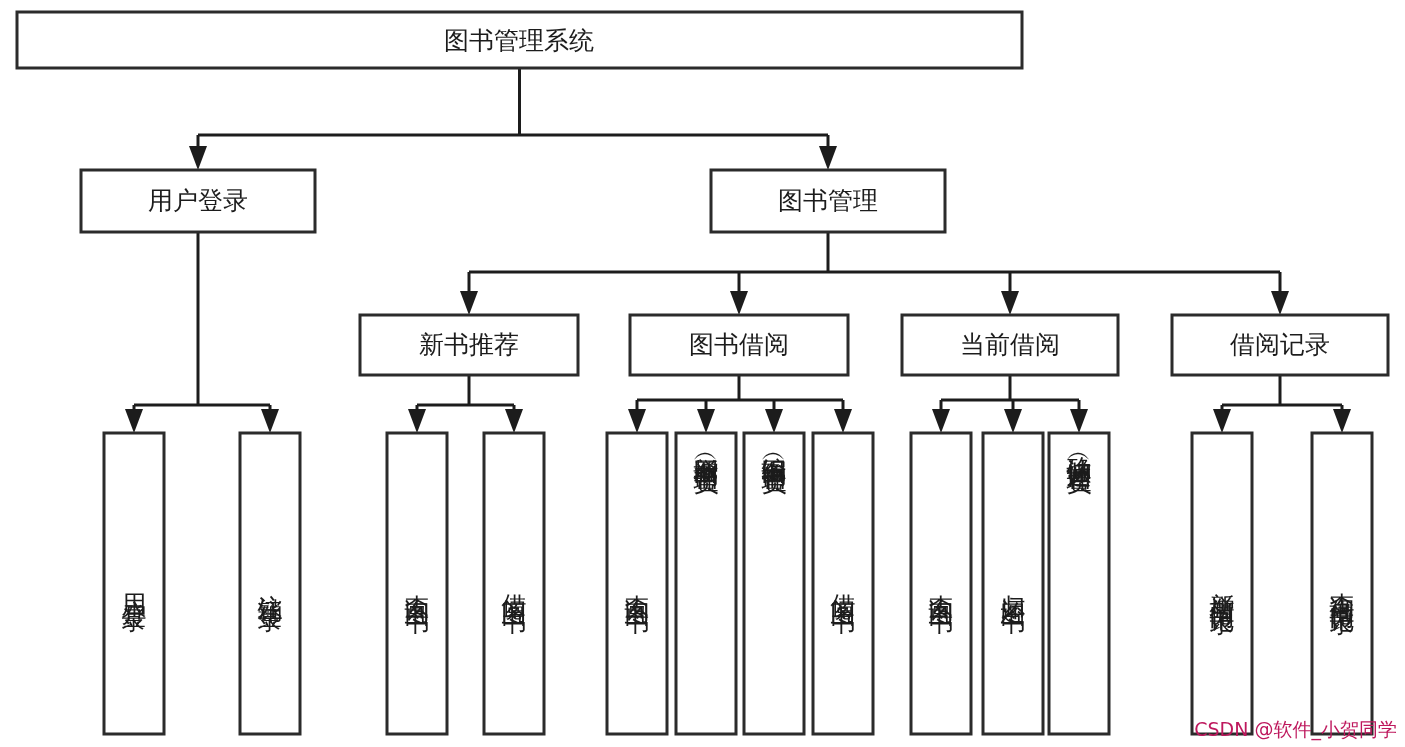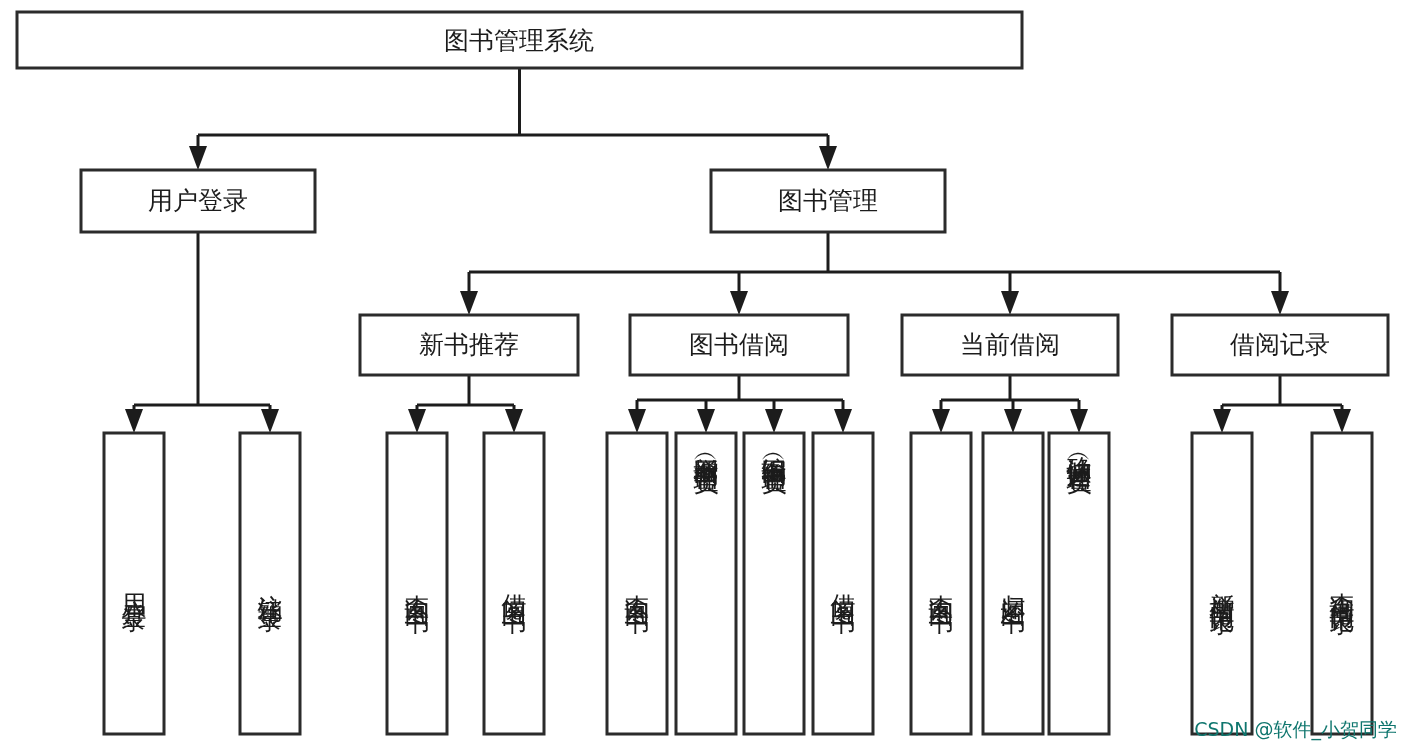--- a/index.html
+++ b/index.html
@@ -44,21 +44,21 @@
   }
   .label-h {
     font-size: 25px;
   }
   .watermark {
     position: absolute;
     right: 8px;
     bottom: 4px;
     font-family: "DejaVu Sans", "Liberation Sans", sans-serif;
     font-size: 19px;
-    color: #0f766e;
+    color: #be185d;
     white-space: nowrap;
     pointer-events: none;
   }
 </style>
 </head>
 <body>
 
 <svg id="diagram" viewBox="0 0 1405 747">
 
   <g>

